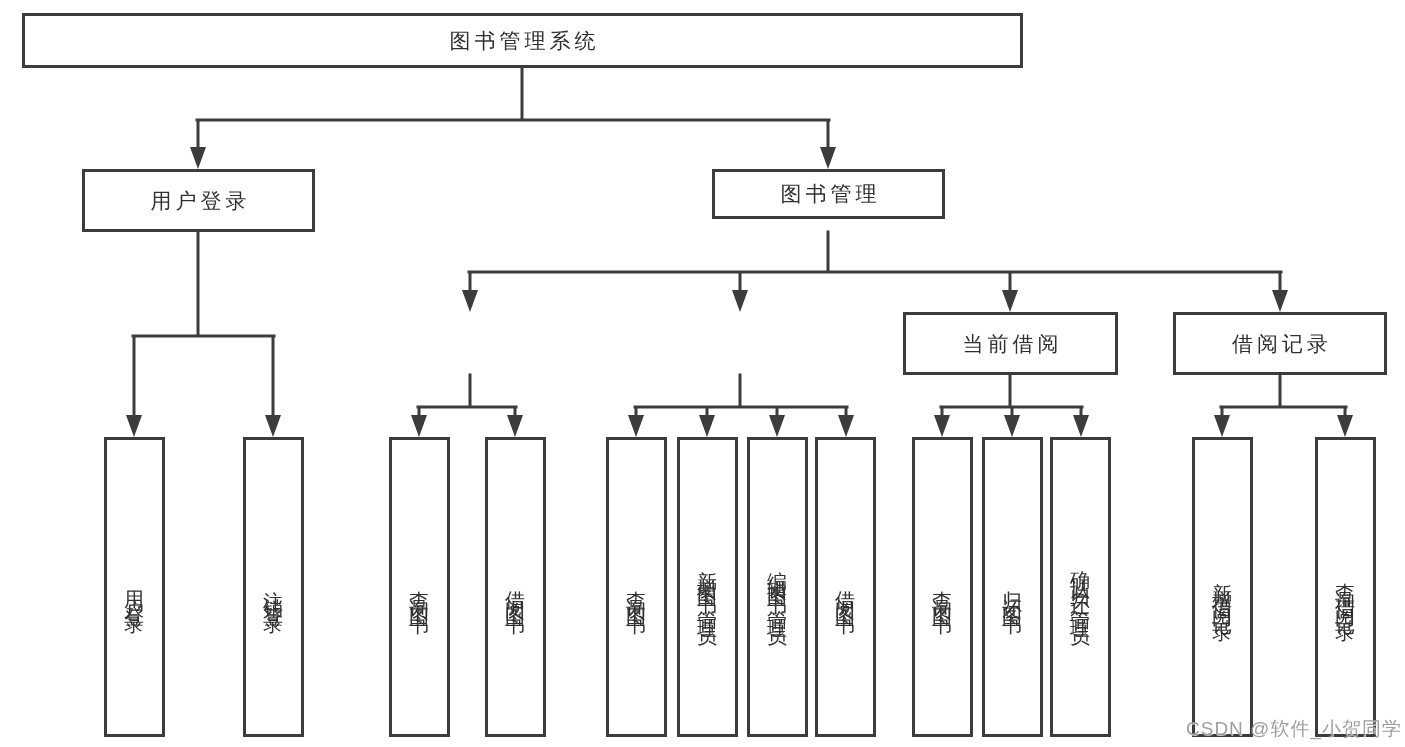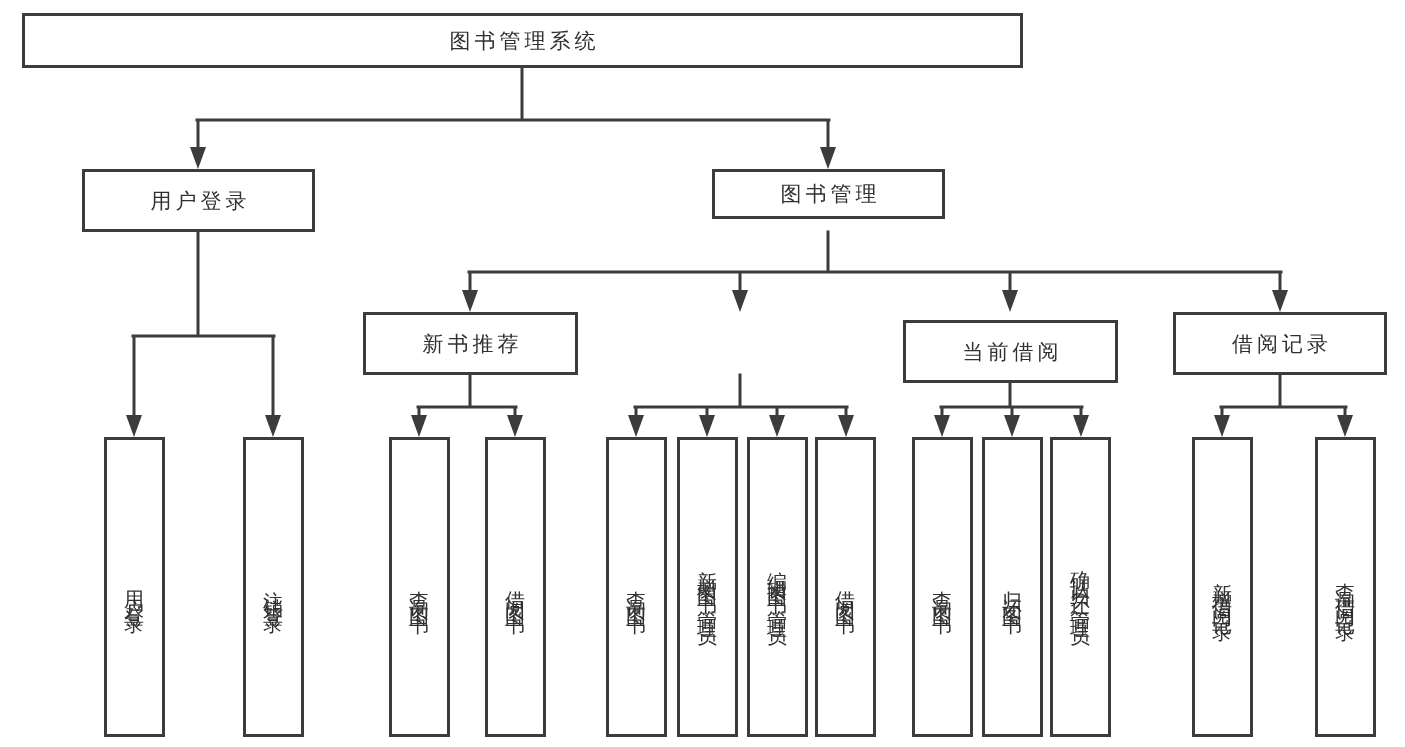--- a/index.html
+++ b/index.html
@@ -42,21 +42,21 @@
     letter-spacing: 8px;
     padding-top: 8px; 
     line-height: 1;
   }
   
   #n-root        { left: 22px;   top: 13px;  width: 1001px; height: 55px; }
   #n-user-login  { left: 82px;   top: 169px; width: 233px;  height: 63px; }
   #n-book-mgmt   { left: 712px;  top: 169px; width: 233px;  height: 50px; }
   #n-new-rec     { left: 363px;  top: 312px; width: 215px;  height: 63px; }
   #n-borrowing   { left: 633px;  top: 312px; width: 214px;  height: 63px; }
-  #n-current     { left: 903px;  top: 312px; width: 215px;  height: 63px; margin-top: 8px; }
+  #n-current     { left: 903px;  top: 312px; width: 215px;  height: 63px; }
   #n-records     { left: 1173px; top: 312px; width: 214px;  height: 63px; }
 
   .leaf { top: 437px; width: 61px; height: 300px; }
   #l-a1 { left: 104px; }
   #l-a2 { left: 243px; }
   #l-b1 { left: 389px; }
   #l-b2 { left: 485px; }
   #l-c1 { left: 606px; }
   #l-c2 { left: 677px; }
   #l-c3 { left: 747px; }
@@ -115,21 +115,20 @@
       <polygon points="1214,415 1230,415 1222,437"></polygon>
       <polygon points="1337,415 1353,415 1345,437"></polygon>
     </g>
   </svg>
 
   <div class="node hnode" id="n-root">图书管理系统</div>
 
   <div class="node hnode" id="n-user-login">用户登录</div>
   <div class="node hnode" id="n-book-mgmt">图书管理</div>
 
-  <div class="node hnode" id="n-new-rec">新书推荐</div>
   <div class="node hnode" id="n-current">当前借阅</div>
   <div class="node hnode" id="n-records">借阅记录</div>
 
   <div class="node vnode leaf" id="l-a1">用户登录</div>
   <div class="node vnode leaf" id="l-a2">注销登录</div>
 
   <div class="node vnode leaf" id="l-b1">查询图书</div>
   <div class="node vnode leaf" id="l-b2">借阅图书</div>
 
   <div class="node vnode leaf" id="l-c1">查询图书</div>
@@ -137,14 +136,15 @@
   <div class="node vnode leaf" id="l-c3">编辑图书（管理员）</div>
   <div class="node vnode leaf" id="l-c4">借阅图书</div>
 
   <div class="node vnode leaf" id="l-d1">查询图书</div>
   <div class="node vnode leaf" id="l-d2">归还图书</div>
   <div class="node vnode leaf" id="l-d3">确认归还（管理员）</div>
 
   <div class="node vnode leaf" id="l-e1">新增借阅记录</div>
   <div class="node vnode leaf" id="l-e2">查询借阅记录</div>
 
+  <div class="watermark">CSDN @软件_小贺同学</div>
 
 </div>
 
 </body></html>

